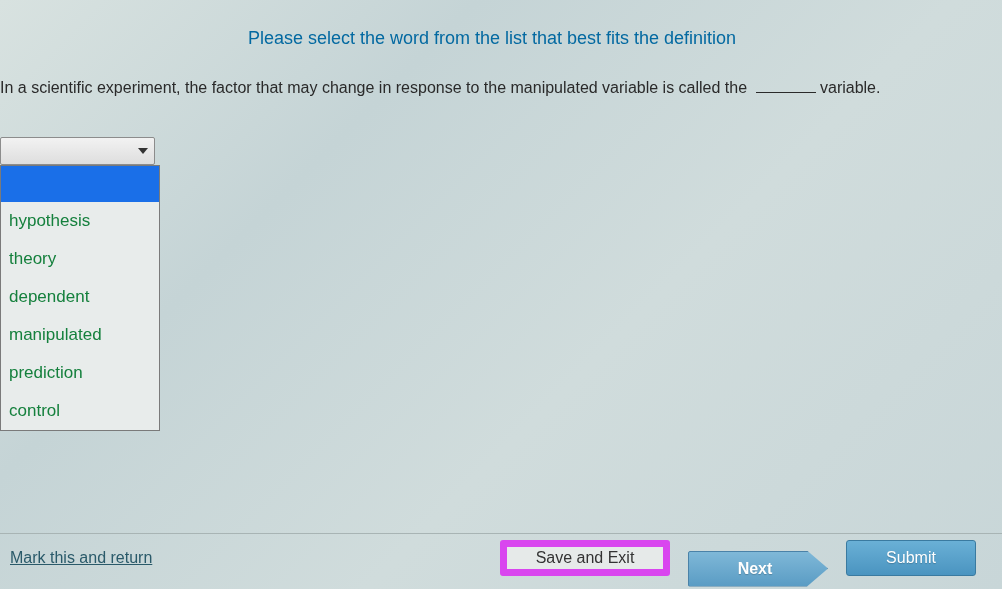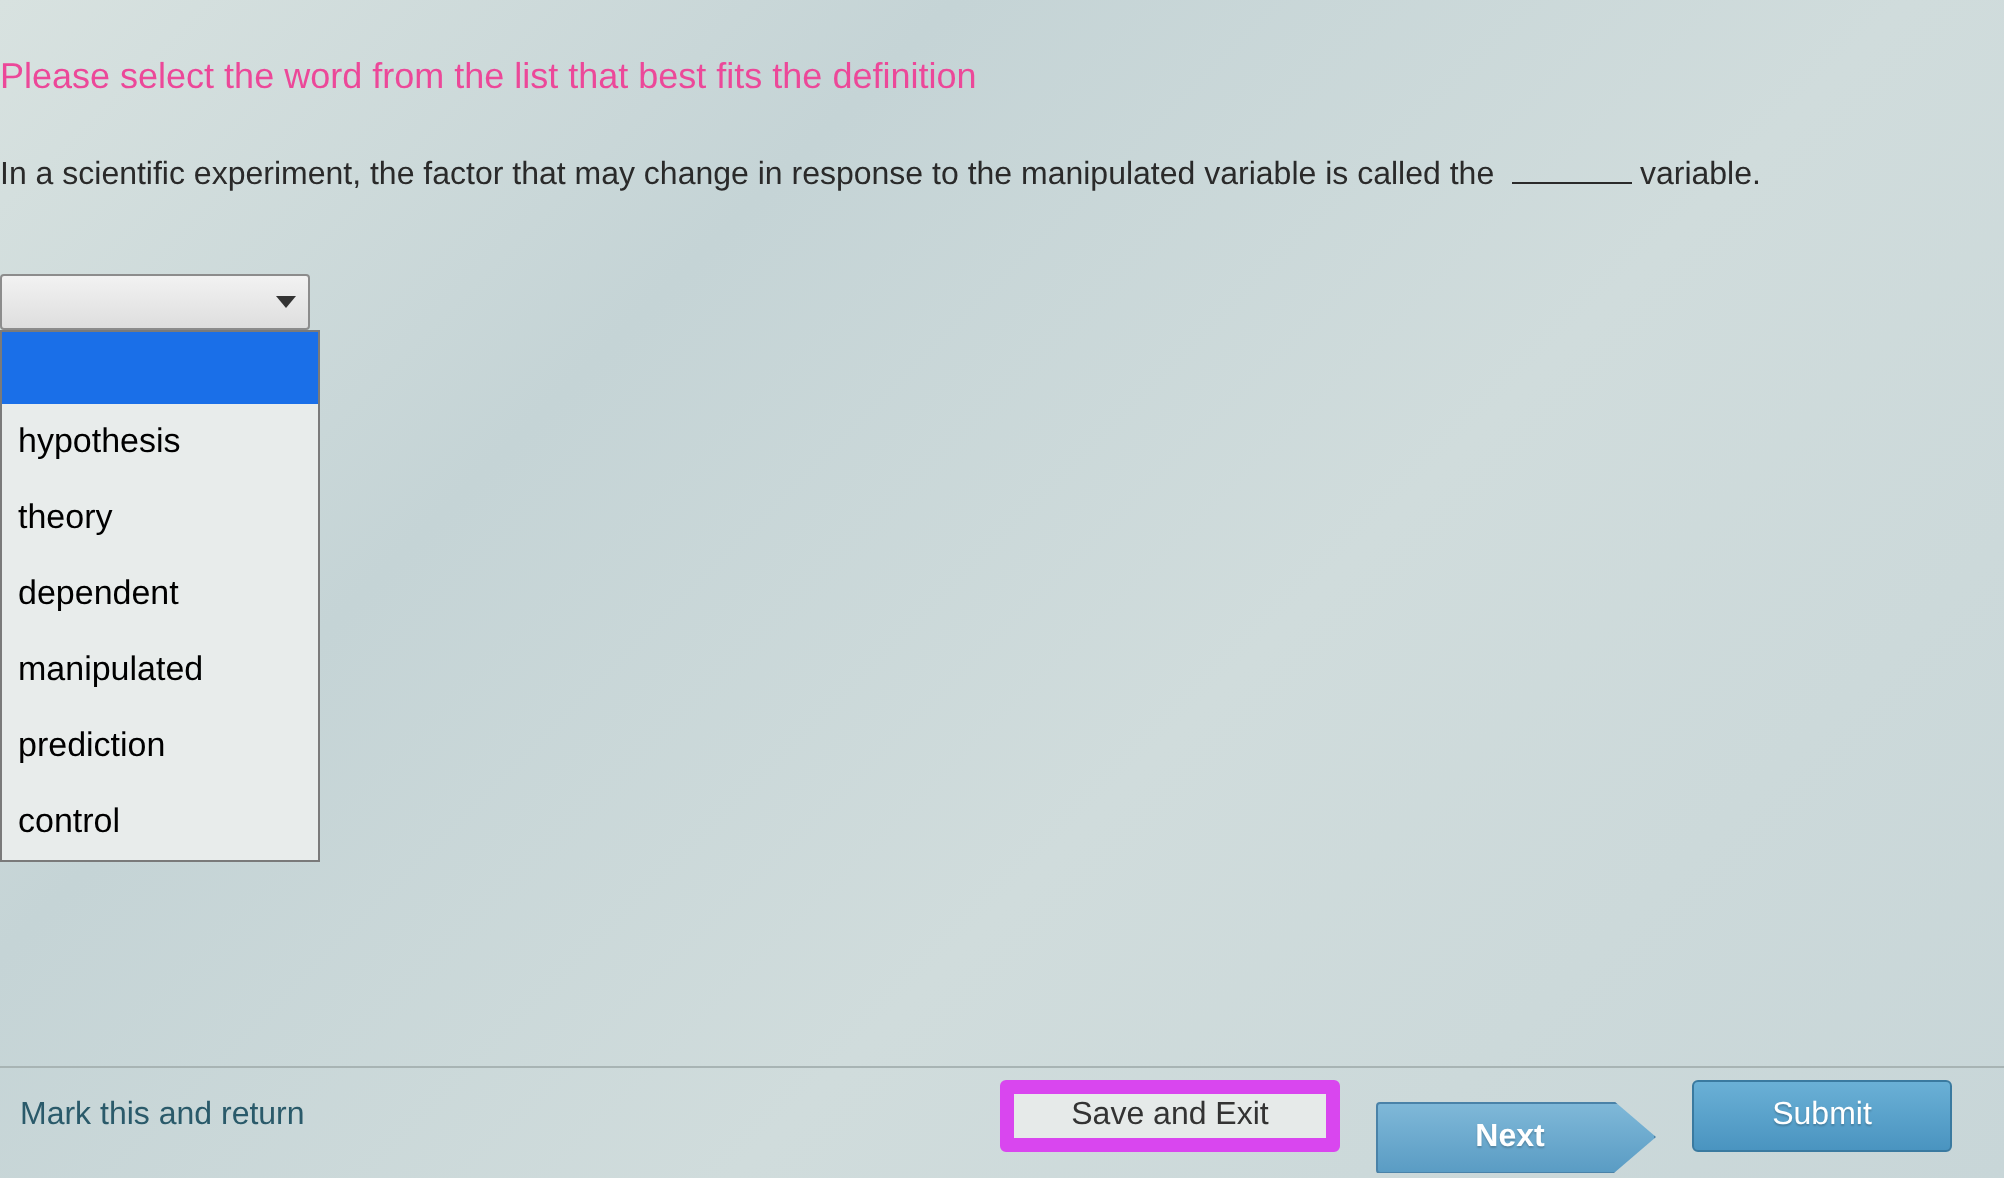--- a/index.html
+++ b/index.html
@@ -13,22 +13,23 @@
       width: 1002px;
       height: 589px;
       overflow: hidden;
       position: relative;
     }
     .content {
       padding: 28px 18px 0 0;
     }
     .instruction {
       font-size: 18px;
-      color: #ec4899;
+      color: #0369a1;
       margin-bottom: 28px;
+      text-align: center;
     }
     .question {
       font-size: 16px;
       color: #2a2a2a;
       line-height: 1.4;
       margin-bottom: 38px;
     }
     .blank {
       display: inline-block;
       border-bottom: 1.5px solid #2a2a2a;
@@ -64,21 +65,21 @@
       top: 28px;
       left: 0;
       width: 160px;
       background: #e8eceb;
       border: 1px solid #7a7a7a;
       z-index: 10;
     }
     .option {
       padding: 9px 8px;
       font-size: 17px;
-      color: #000000;
+      color: #15803d;
       cursor: pointer;
       border-bottom: none;
     }
     .option.selected {
       background: #1a6fe8;
       color: #fff;
       height: 36px;
     }
     .footer {
       position: absolute;
@@ -87,20 +88,21 @@
       right: 0;
       height: 56px;
       display: flex;
       align-items: center;
       padding: 0 26px 8px 10px;
       border-top: 1px solid #a8b4b4;
     }
     .mark-link {
       color: #2a5a6a;
       font-size: 16px;
+      text-decoration: underline;
       cursor: pointer;
       margin-right: auto;
     }
     .btn {
       height: 36px;
       display: inline-flex;
       align-items: center;
       justify-content: center;
       font-size: 16px;
       cursor: pointer;

